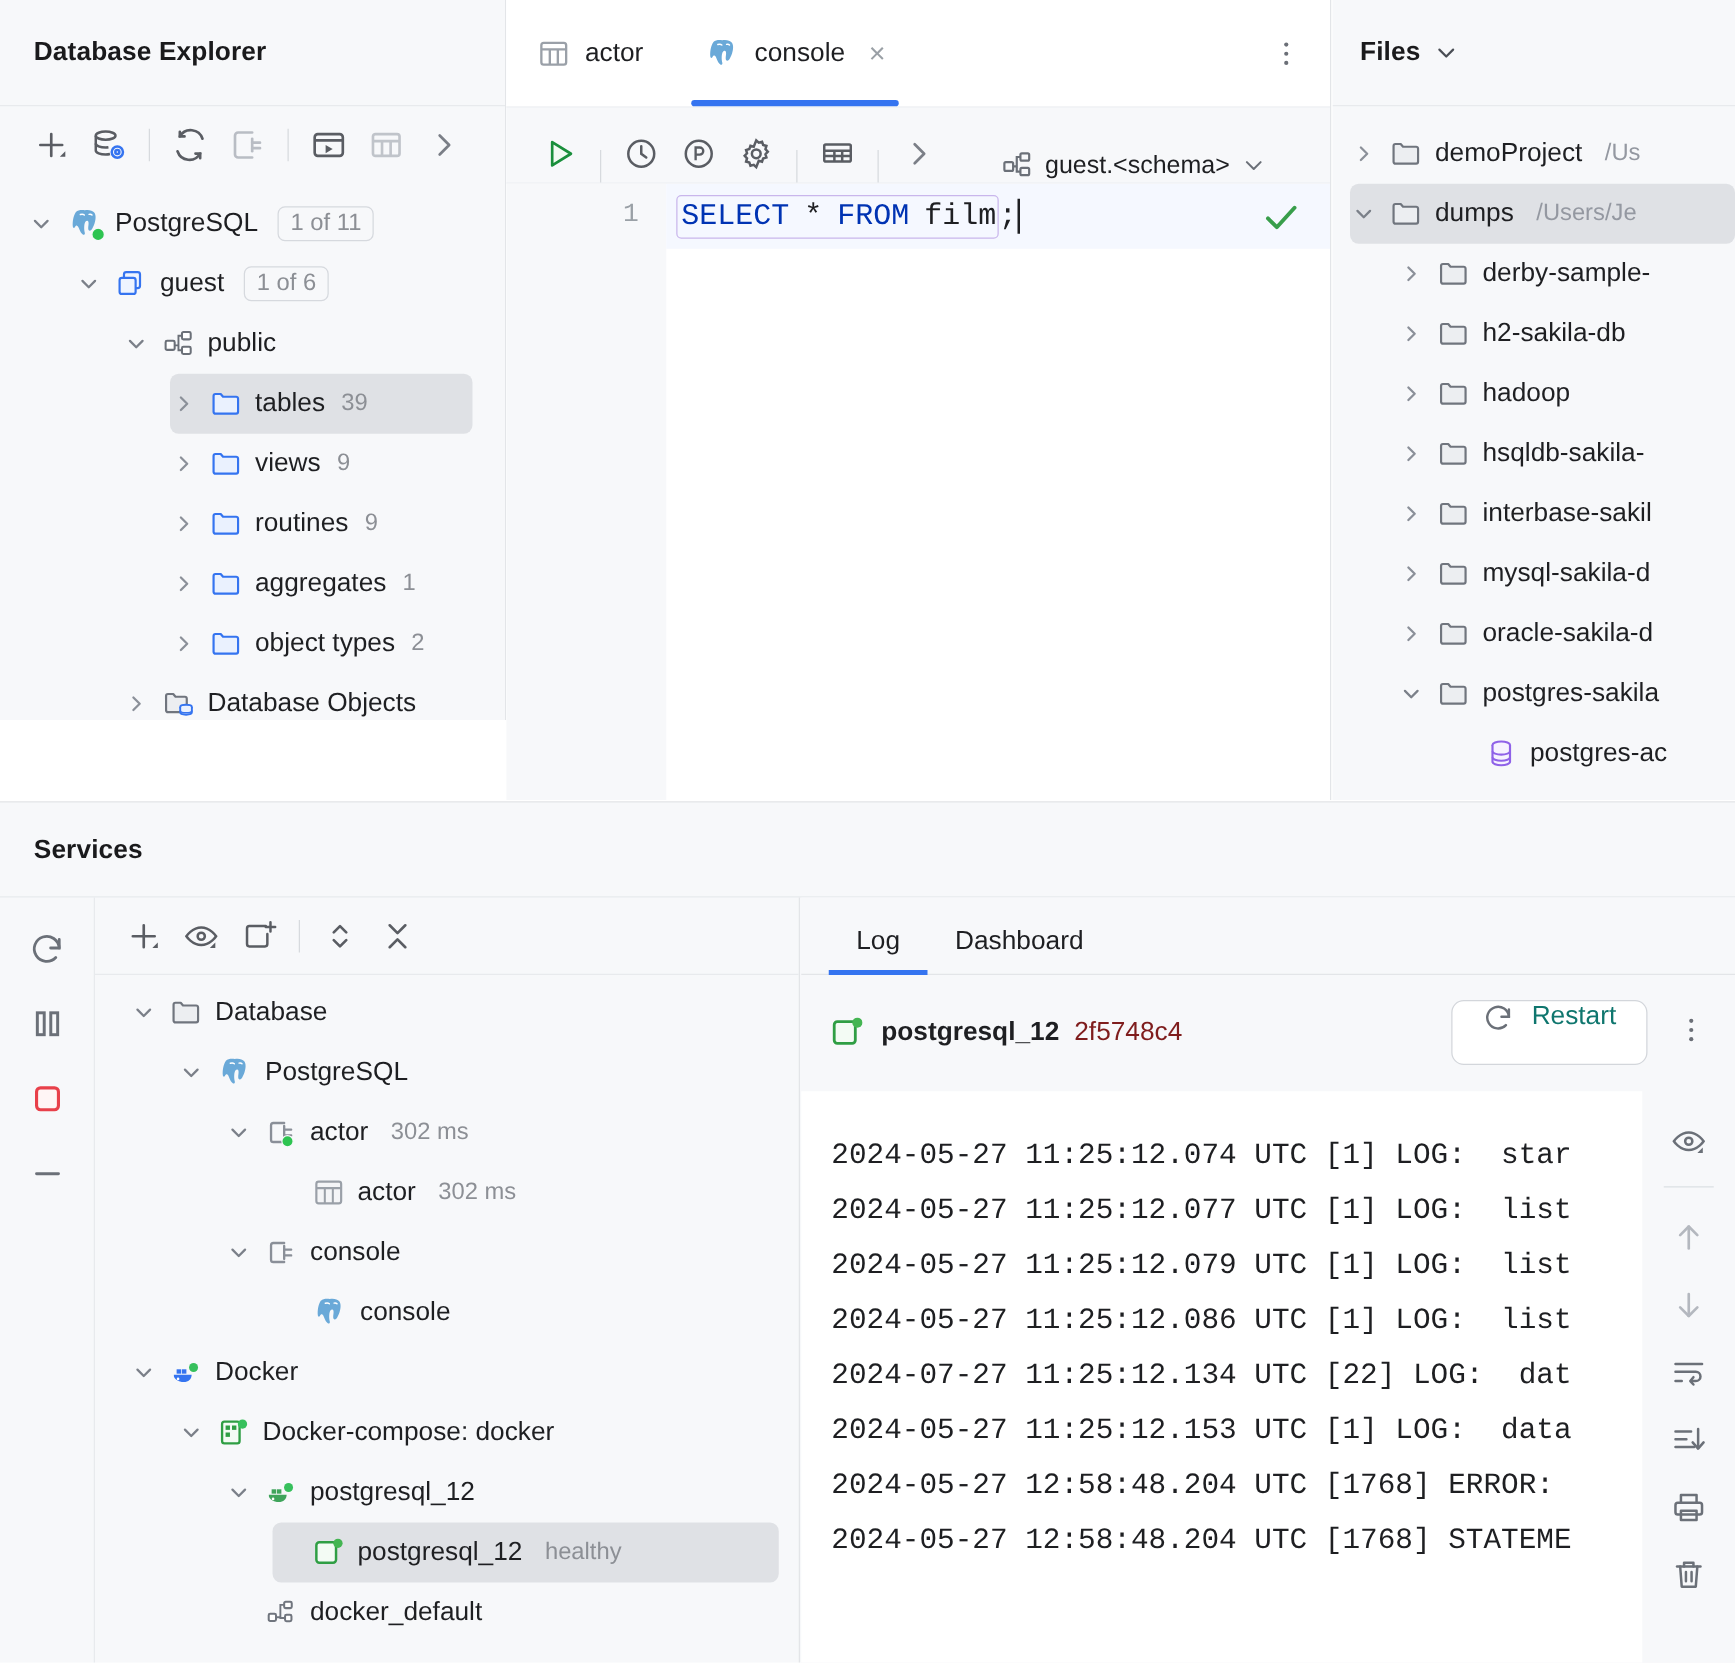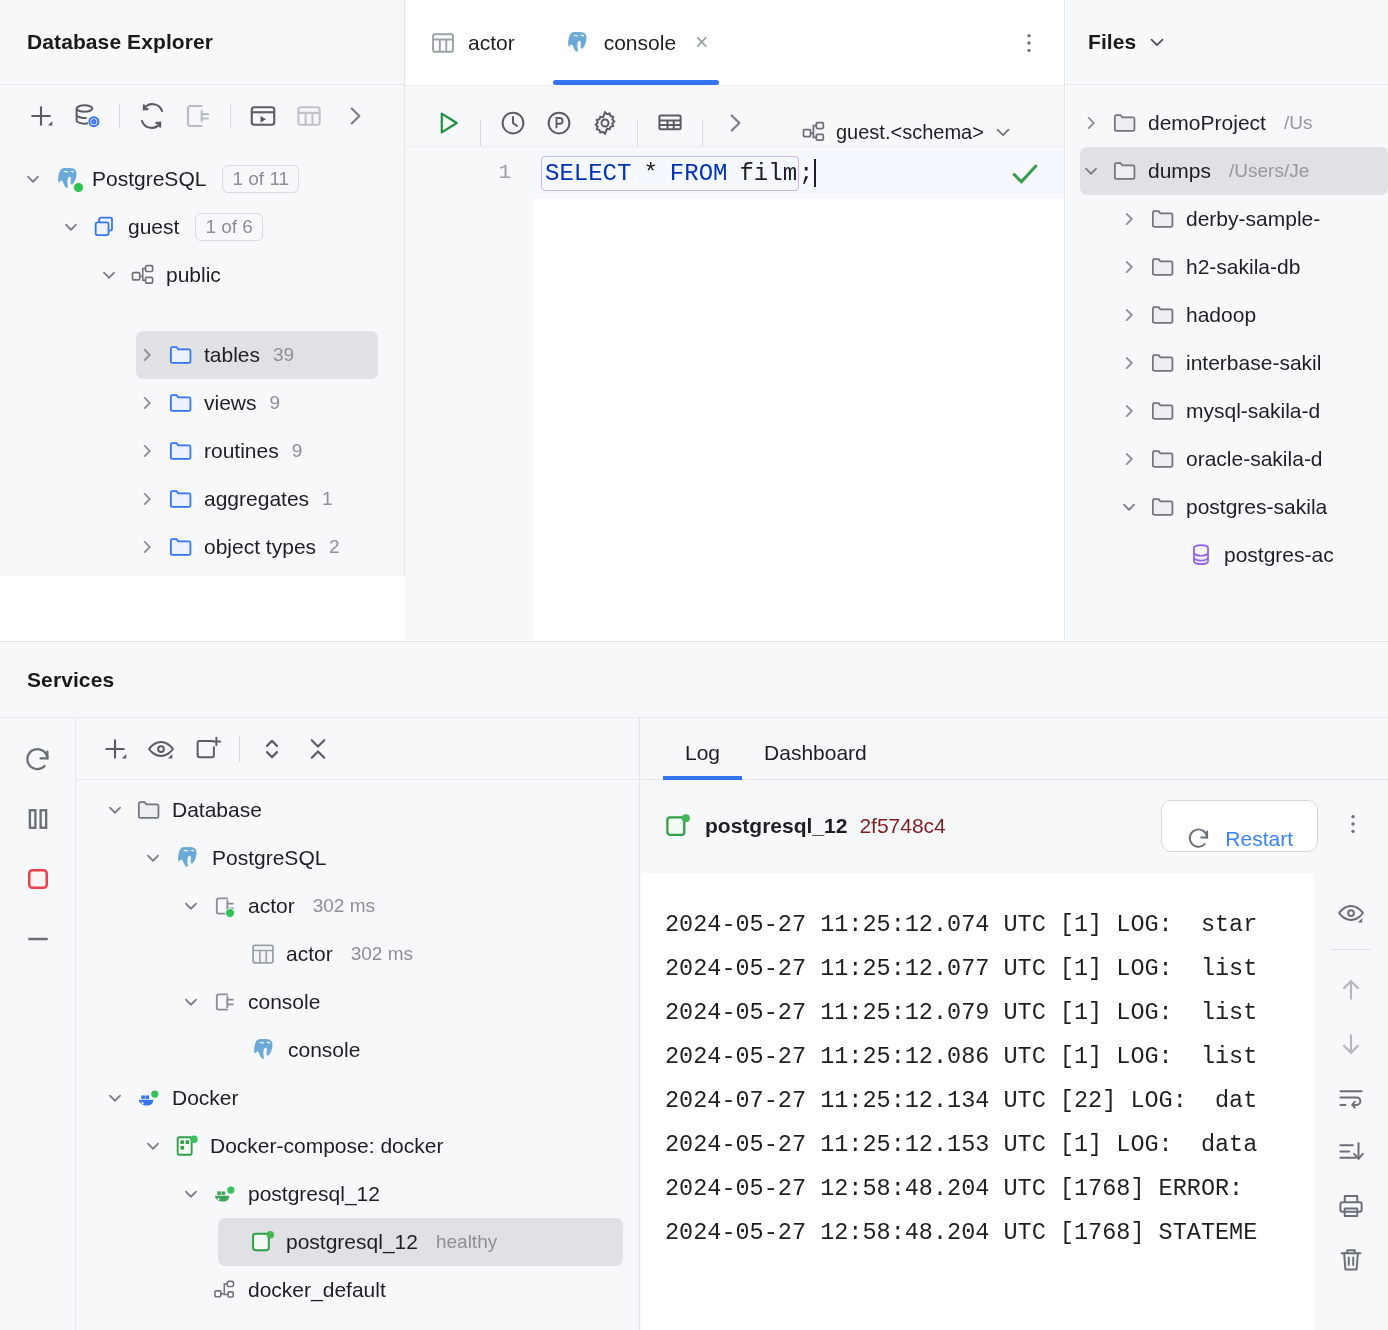--- a/index.html
+++ b/index.html
@@ -172,23 +172,23 @@
   .ltab.active::after {
     content:""; position:absolute; left:0; right:0; bottom:-1px; height:4px; background:#3574f0;
   }
   #log-head {
     height: 92px; display: flex; align-items: center; padding: 0 22px 0 22px;
     background: #f7f8fa;
   }
   #log-head .svcname { font-size: 21px; font-weight: 700; margin-left: 12px; }
   #log-head .hashid { font-size: 21px; color: #7f1d1d; margin-left: 12px; }
   .restart-btn {
-    margin-left: auto; display: flex; align-items: flex-end; gap: 13px;
+    margin-left: auto; display: flex; align-items: flex-start; gap: 13px;
     height: 52px; padding: 0 24px; border: 1px solid #d3d6db; border-radius: 10px;
-    background: #ffffff; font-size: 21px; color: #3b82f6; cursor: pointer;
+    background: #ffffff; font-size: 21px; color: #0f766e; cursor: pointer;
   }
   #log-head .kebab { padding-left: 22px; cursor: pointer; }
   #log-body {
     position: absolute; left: 0; top: 155px; right: 74px; bottom: 0;
     background: #ffffff; overflow: hidden; padding-top: 30px;
   }
   .log-line {
     font-family: "Liberation Mono", monospace; font-size: 23.5px; color: #1e1f22;
     white-space: pre; padding-left: 24px; height: 44px; line-height: 44px;
   }
@@ -306,21 +306,21 @@
           <span class="row-icon">
             <svg width="28" height="28" viewBox="0 0 24 24">
               <rect x="3" y="10" width="6.2" height="6.2" rx="1" fill="#fff" stroke="#6b7078" stroke-width="1.4"></rect>
                 <rect x="14.2" y="4" width="6" height="5" rx="1" fill="#fff" stroke="#6b7078" stroke-width="1.4"></rect>
                 <rect x="14.2" y="14" width="6" height="5" rx="1" fill="#fff" stroke="#6b7078" stroke-width="1.4"></rect>
                 <path d="M9.2 13.1h2.6v-6.6h2.4M11.8 13.1v3.4h2.4" fill="none" stroke="#6b7078" stroke-width="1.3"></path>
             </svg>
           </span>
           <span class="label">public</span>
         </div>
-        <div class="tree-row sel" style="margin-left: 136px; margin-right: 26px; padding-left: 0px; margin-top: 32px;">
+        <div class="tree-row sel" style="margin-left: 136px; margin-right: 26px; padding-left: 0px;">
           <span class="chev">
             <svg width="22" height="22" viewBox="0 0 24 24" fill="none" stroke="#8b9099" stroke-width="2" stroke-linecap="round" stroke-linejoin="round">
               <path d="M9.5 6.5L15 12l-5.5 5.5"></path>
             </svg>
           </span>
           <span class="row-icon">
             <svg width="28" height="28" viewBox="0 0 24 24">
               <path d="M3.3 6.6a1.3 1.3 0 0 1 1.3-1.3h3.6l1.6 1.9h9a1.3 1.3 0 0 1 1.3 1.3v9a1.3 1.3 0 0 1-1.3 1.3H4.6a1.3 1.3 0 0 1-1.3-1.3z" fill="#eaf1fe" stroke="#3574f0" stroke-width="1.5" stroke-linejoin="round"></path>
             </svg>
           </span>
@@ -595,20 +595,33 @@
           <span class="chev">
             <svg width="22" height="22" viewBox="0 0 24 24" fill="none" stroke="#8b9099" stroke-width="2" stroke-linecap="round" stroke-linejoin="round">
               <path d="M9.5 6.5L15 12l-5.5 5.5"></path>
             </svg>
           </span>
           <span class="row-icon">
             <svg width="28" height="28" viewBox="0 0 24 24">
               <path d="M3.3 6.6a1.3 1.3 0 0 1 1.3-1.3h3.6l1.6 1.9h9a1.3 1.3 0 0 1 1.3 1.3v9a1.3 1.3 0 0 1-1.3 1.3H4.6a1.3 1.3 0 0 1-1.3-1.3z" fill="#eceef1" stroke="#70757e" stroke-width="1.5" stroke-linejoin="round"></path>
             </svg>
           </span>
+          <span class="label">hsqldb-sakila-</span>
+        </div>
+        <div class="tree-row" style="margin-left: 52px;">
+          <span class="chev">
+            <svg width="22" height="22" viewBox="0 0 24 24" fill="none" stroke="#8b9099" stroke-width="2" stroke-linecap="round" stroke-linejoin="round">
+              <path d="M9.5 6.5L15 12l-5.5 5.5"></path>
+            </svg>
+          </span>
+          <span class="row-icon">
+            <svg width="28" height="28" viewBox="0 0 24 24">
+              <path d="M3.3 6.6a1.3 1.3 0 0 1 1.3-1.3h3.6l1.6 1.9h9a1.3 1.3 0 0 1 1.3 1.3v9a1.3 1.3 0 0 1-1.3 1.3H4.6a1.3 1.3 0 0 1-1.3-1.3z" fill="#eceef1" stroke="#70757e" stroke-width="1.5" stroke-linejoin="round"></path>
+            </svg>
+          </span>
           <span class="label">interbase-sakil</span>
         </div>
         <div class="tree-row" style="margin-left: 52px;">
           <span class="chev">
             <svg width="22" height="22" viewBox="0 0 24 24" fill="none" stroke="#8b9099" stroke-width="2" stroke-linecap="round" stroke-linejoin="round">
               <path d="M9.5 6.5L15 12l-5.5 5.5"></path>
             </svg>
           </span>
           <span class="row-icon">
             <svg width="28" height="28" viewBox="0 0 24 24">

